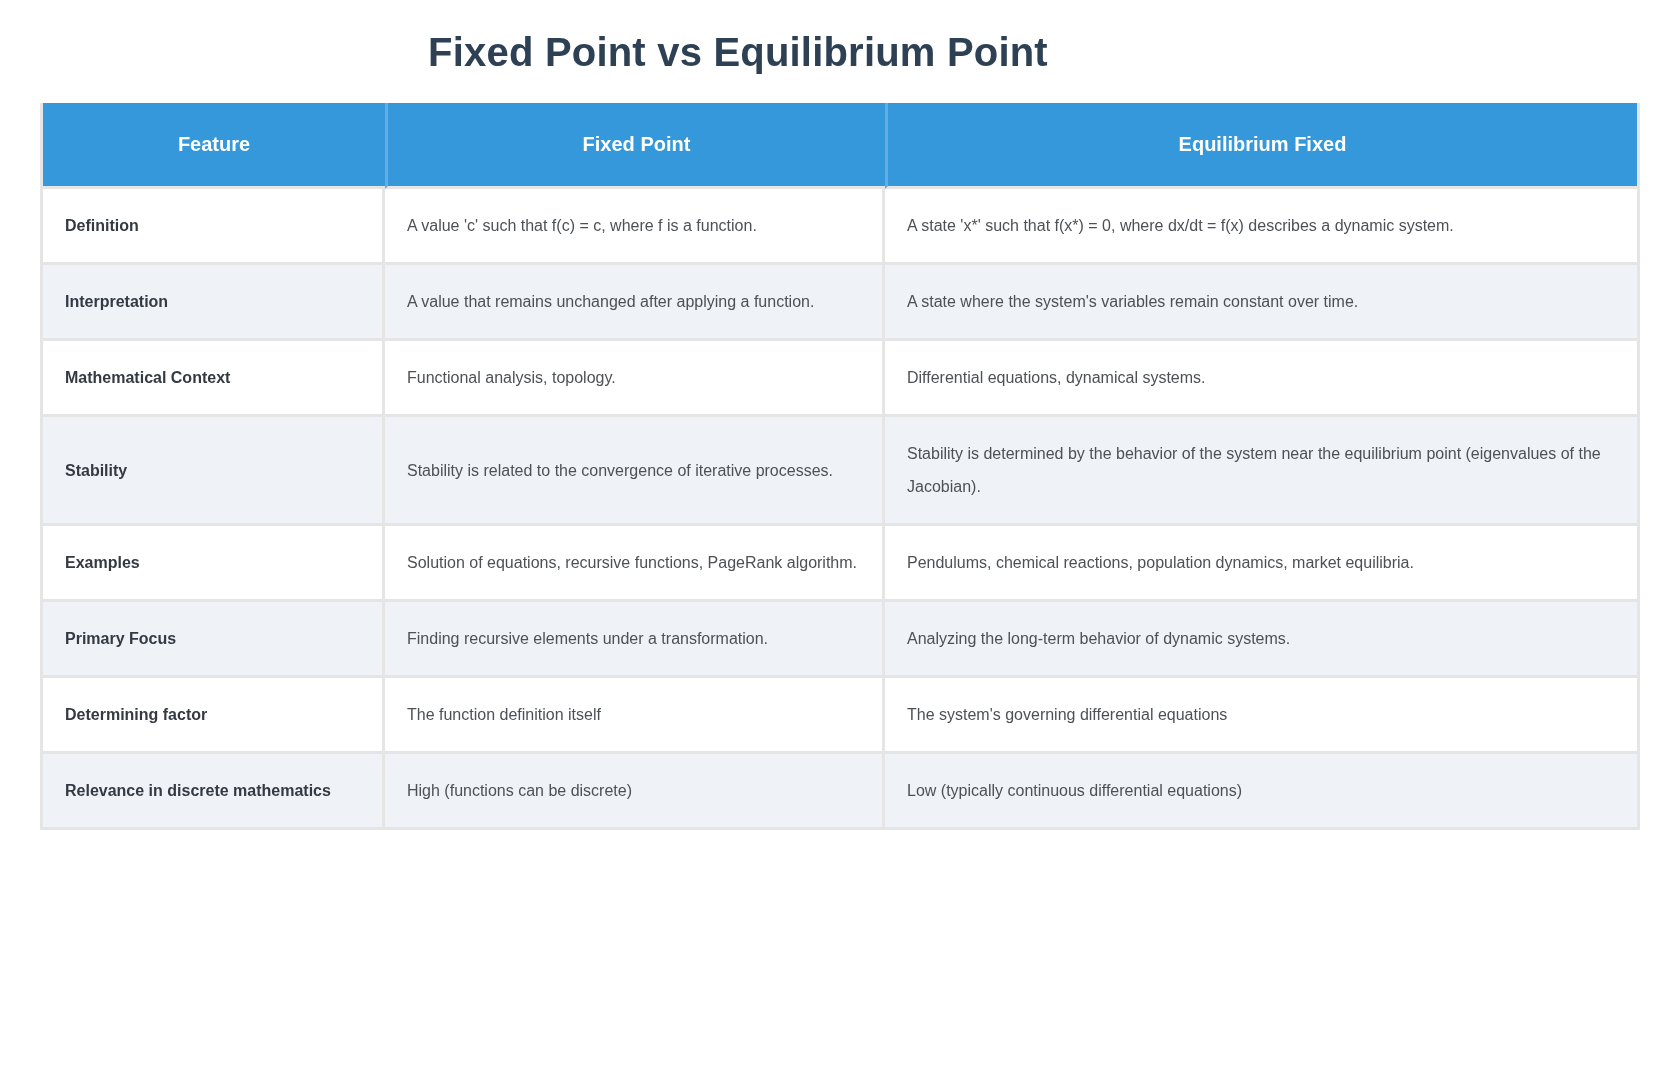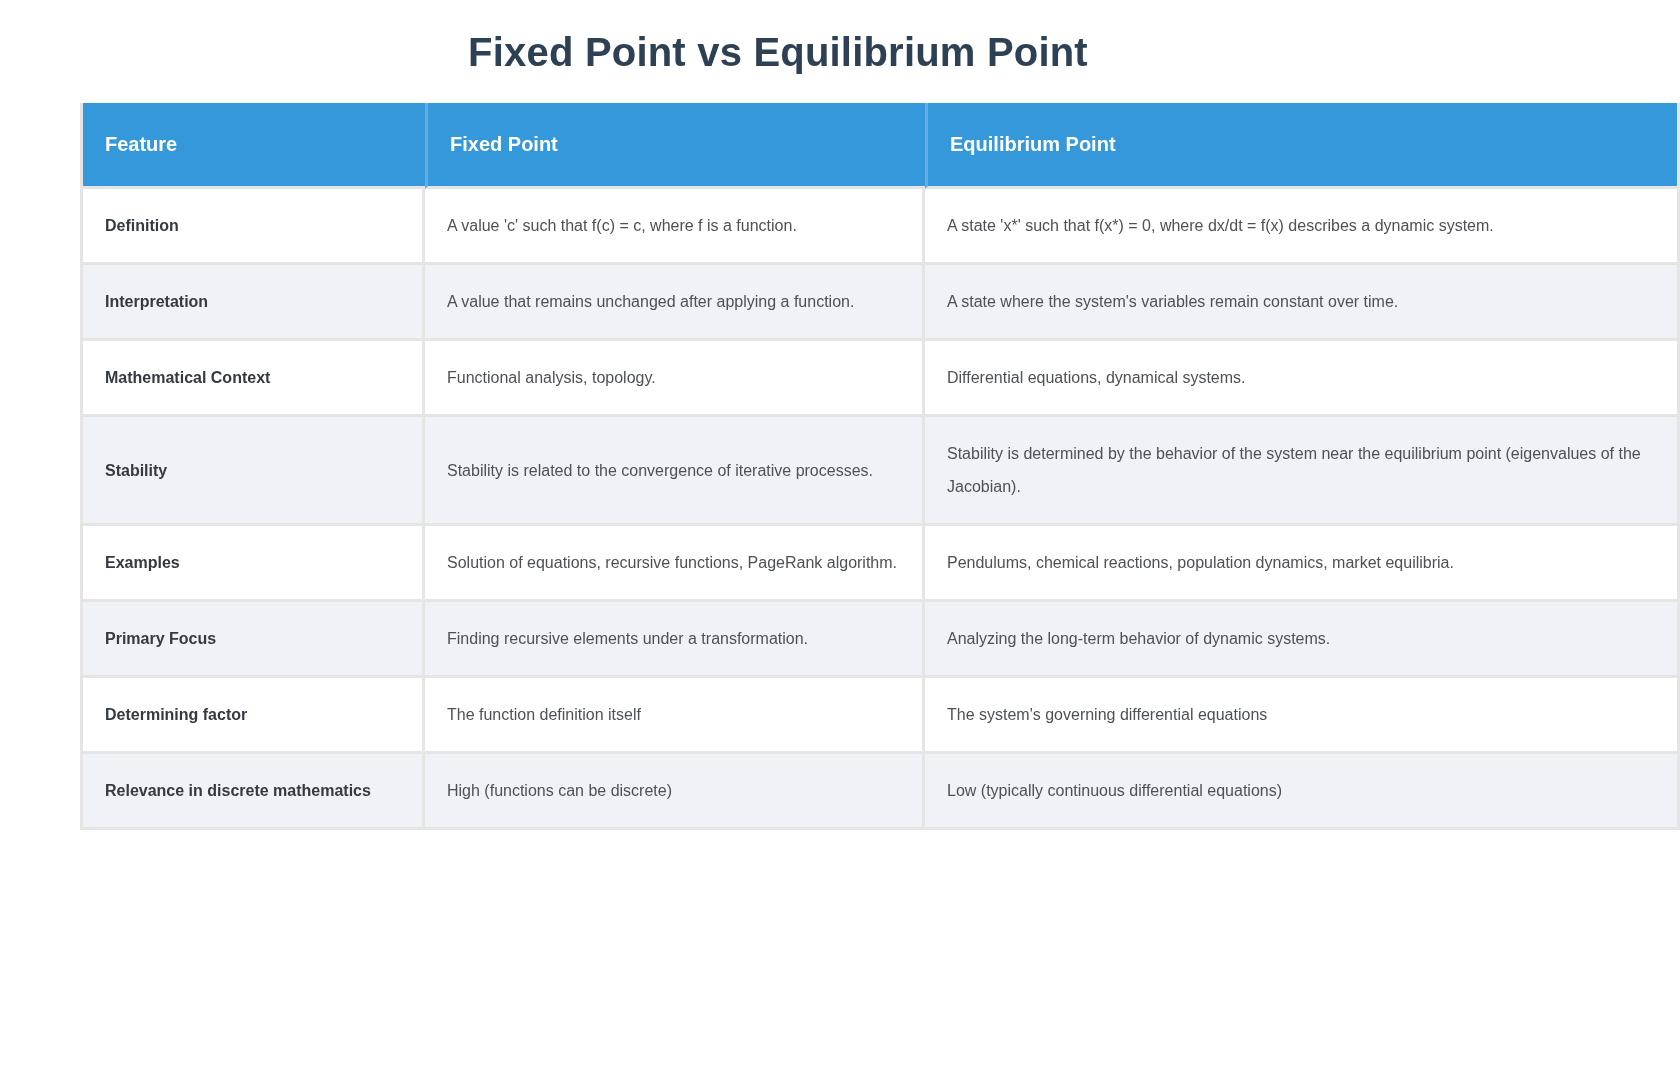--- a/index.html
+++ b/index.html
@@ -6,21 +6,20 @@
   html, body {
     margin: 0;
     padding: 0;
     background: #ffffff;
     font-family: "Liberation Sans", "DejaVu Sans", sans-serif;
   }
   .page {
     width: 1476px;
     min-height: 1080px;
     padding: 30px 40px 40px;
-    margin-left: 40px;
   }
   .title {
     margin: 0 0 28px 0;
     text-align: center;
     font-size: 40px;
     font-weight: bold;
     letter-spacing: 0.2px;
     color: var(--title-text, #2e4154);
   }
   table.cmp {
@@ -30,21 +29,21 @@
     border-spacing: 0;
   }
   col.c1 { width: 345px; }
   col.c2 { width: 500px; }
   col.c3 { width: 755px; }
   th {
     background: var(--header-bg, #3498db);
     color: var(--header-text, #ffffff);
     font-size: 20px;
     font-weight: bold;
-    text-align: left;
+    text-align: center;
     line-height: 33px;
     padding: 25px 22px;
     border-bottom: 3px solid var(--border, #e5e5e5);
   }
   th:nth-child(1) { border-left: 3px solid var(--border, #e5e5e5); }
   th:nth-child(2),
   th:nth-child(3) { border-left: 3px solid var(--header-divider, #62ade2); }
   th:nth-child(3) { border-right: 3px solid var(--border, #e5e5e5); }
   td {
     background: var(--row-bg, #ffffff);
@@ -74,21 +73,21 @@
   <table class="cmp">
     <colgroup>
       <col class="c1">
         <col class="c2">
         <col class="c3">
     </colgroup>
     <thead>
       <tr>
         <th>Feature</th>
         <th>Fixed Point</th>
-        <th>Equilibrium Point</th>
+        <th>Equilibrium Fixed</th>
       </tr>
     </thead>
     <tbody>
       <tr>
         <td>Definition</td>
         <td>A value 'c' such that f(c) = c, where f is a function.</td>
         <td>A state 'x*' such that f(x*) = 0, where dx/dt = f(x) describes a dynamic system.</td>
       </tr>
       <tr>
         <td>Interpretation</td>

